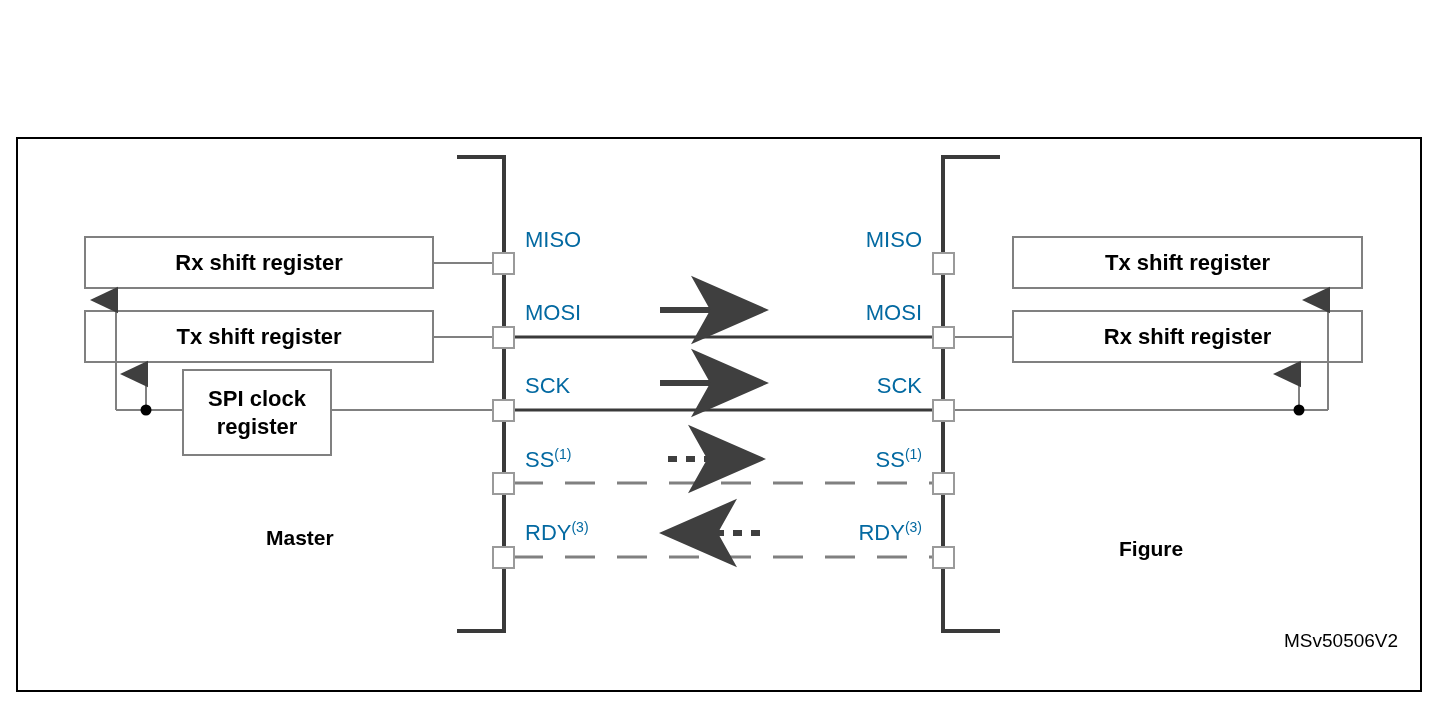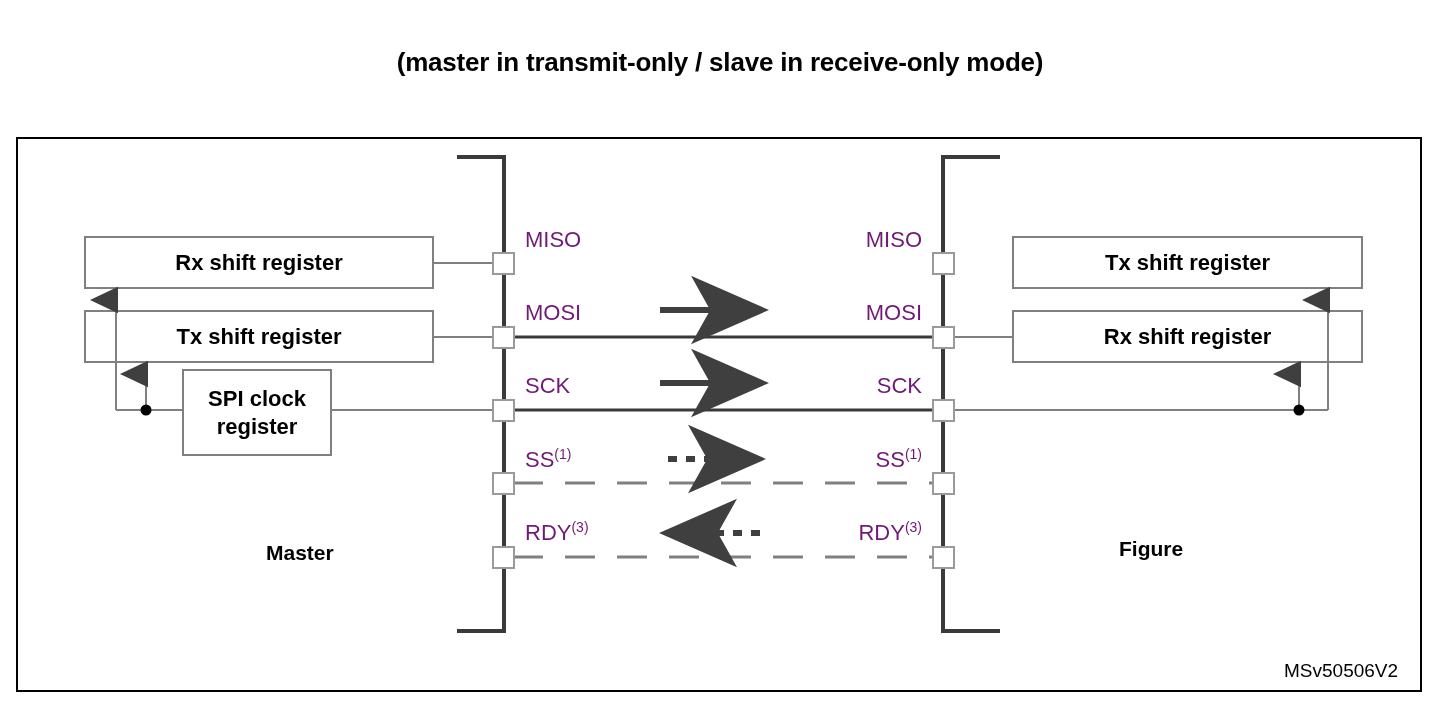--- a/index.html
+++ b/index.html
@@ -12,36 +12,35 @@
   }
   .fig-title span{display:block;}
 
   .frame{
     position:absolute;left:16px;top:137px;width:1406px;height:555px;
     border:2px solid #000;box-sizing:border-box;background:#fff;
   }
 
   .svg-layer{position:absolute;left:0;top:0;width:1440px;height:706px;}
 
-  .lbl{position:absolute;font-size:22px;color:#701a75;white-space:nowrap;line-height:1;}
+  .lbl{position:absolute;font-size:22px;color:#0369a1;white-space:nowrap;line-height:1;}
   .lbl sup{font-size:14px;vertical-align:super;line-height:0;}
   .boxlabel{
     position:absolute;display:flex;align-items:center;justify-content:center;
     font-size:22px;text-align:center;box-sizing:border-box;font-weight:bold;
   }
   .role{position:absolute;font-size:21px;font-weight:bold;white-space:nowrap;}
   .code{position:absolute;font-size:19px;white-space:nowrap;}
 </style>
 </head>
 <body>
 
 <div id="page">
 
   <div class="fig-title">
-    <span>(master in transmit-only / slave in receive-only mode)</span>
   </div>
 
   <div class="frame"></div>
 
   <svg class="svg-layer" viewBox="0 0 1440 706" xmlns="http://www.w3.org/2000/svg">
     <defs>
       <marker id="solidArrowR" markerWidth="13" markerHeight="13" refX="11.5" refY="6.5" orient="auto">
         <path d="M0,0.8 L13,6.5 L0,12.2 L3.2,6.5 Z" fill="#3f3f3f"></path>
       </marker>
       <marker id="solidArrowL" markerWidth="13" markerHeight="13" refX="11.5" refY="6.5" orient="auto">
@@ -135,18 +134,18 @@
   <div class="lbl" style="left:846px;top:375px;width:76px;text-align:right;">
     <span>SCK</span><sup></sup>
   </div>
   <div class="lbl" style="left:846px;top:449px;width:76px;text-align:right;">
     <span>SS</span><sup>(1)</sup>
   </div>
   <div class="lbl" style="left:836px;top:522px;width:86px;text-align:right;">
     <span>RDY</span><sup>(3)</sup>
   </div>
 
-  <div class="role" style="left:266px;top:541px;">Master</div>
+  <div class="role" style="left:266px;top:526px;">Master</div>
   <div class="role" style="left:1119px;top:537px;">Figure</div>
 
-  <div class="code" style="left:1284px;top:660px;">MSv50506V2</div>
+  <div class="code" style="left:1284px;top:630px;">MSv50506V2</div>
 
 </div>
 
 </body></html>

